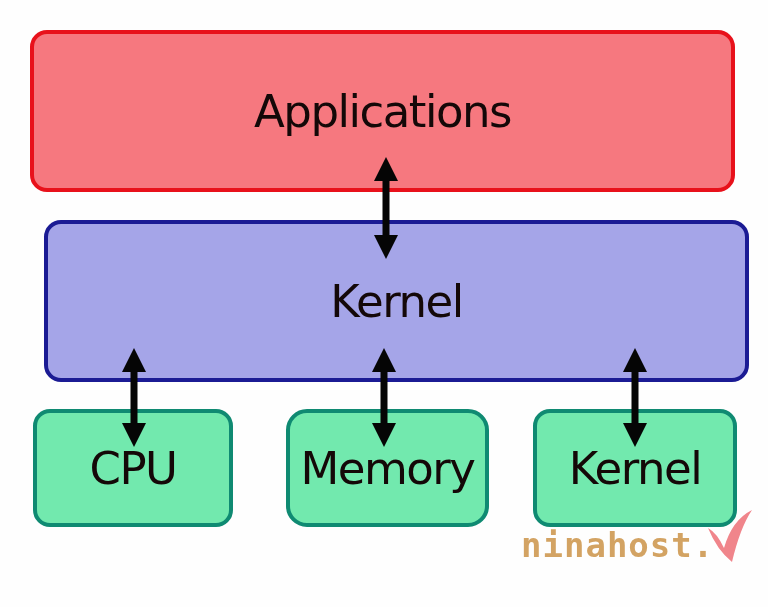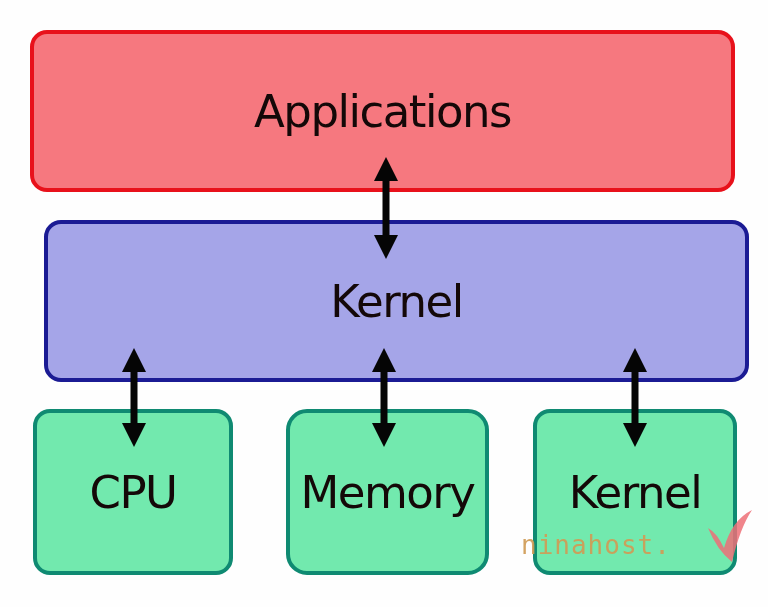--- a/index.html
+++ b/index.html
@@ -24,40 +24,40 @@
     border:4px solid var(--apps_border,#e8111b);
   }
   .box-kernel{
     left:44px;top:220px;width:705px;height:162px;
     background:var(--kernel_fill,#a5a5e8);
     border:4px solid var(--kernel_border,#1b1b94);
   }
   .box-hw{
     background:var(--hw_fill,#72e9ae);
     border:4px solid var(--hw_border,#0f8a72);
-    top:409px;height:166px;
+    top:409px;height:118px;
   }
   .box-cpu{left:33px;width:200px;}
   .box-memory{left:286px;width:203px;border-radius:21px;}
   .box-devices{left:533px;width:204px;}
   .arrows{
     position:absolute;left:0;top:0;width:768px;height:607px;
     pointer-events:none;z-index:5;
   }
   .arrows line{stroke:var(--arrow,#000000);stroke-width:7;}
   .arrows polygon{fill:var(--arrow,#000000);}
   .watermark{
     position:absolute;left:521px;top:528px;z-index:9;
     display:flex;align-items:flex-start;
     pointer-events:none;
   }
   .watermark-text{
     font-family:"DejaVu Sans Mono","Liberation Mono",monospace;
-    font-weight:normal;
-    font-size:26px;line-height:34px;
+    font-weight:bold;
+    font-size:34px;line-height:34px;
     letter-spacing:1px;
     color:var(--wm_text,#d09c56);
     opacity:.92;
   }
   .watermark-check{
     position:absolute;left:183px;top:-20px;
     width:52px;height:56px;
     opacity:.85;
   }
 </style>

